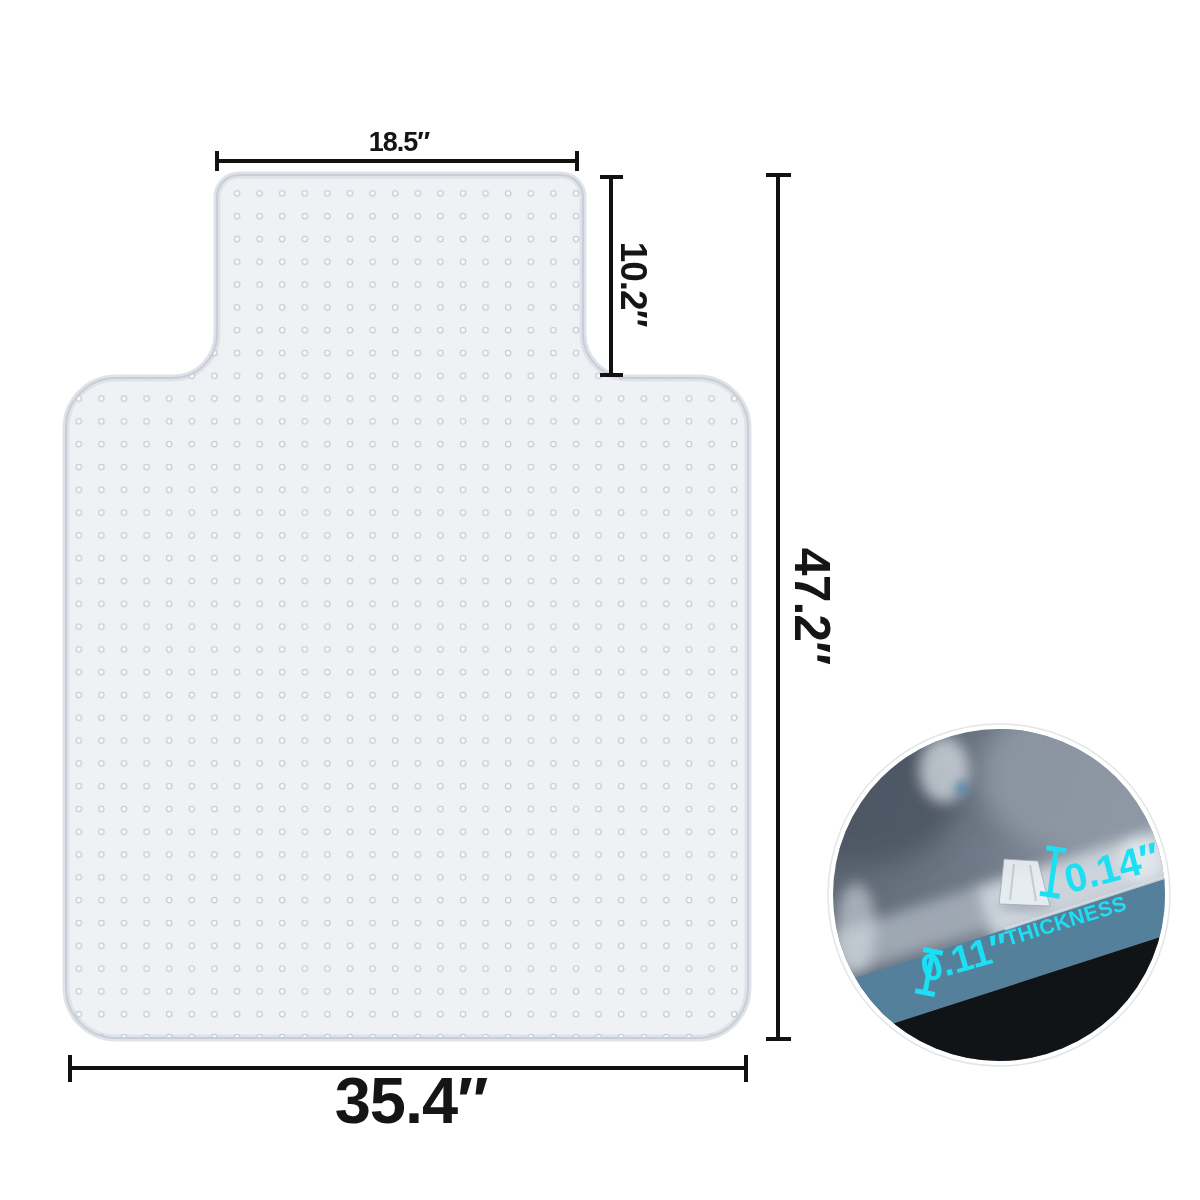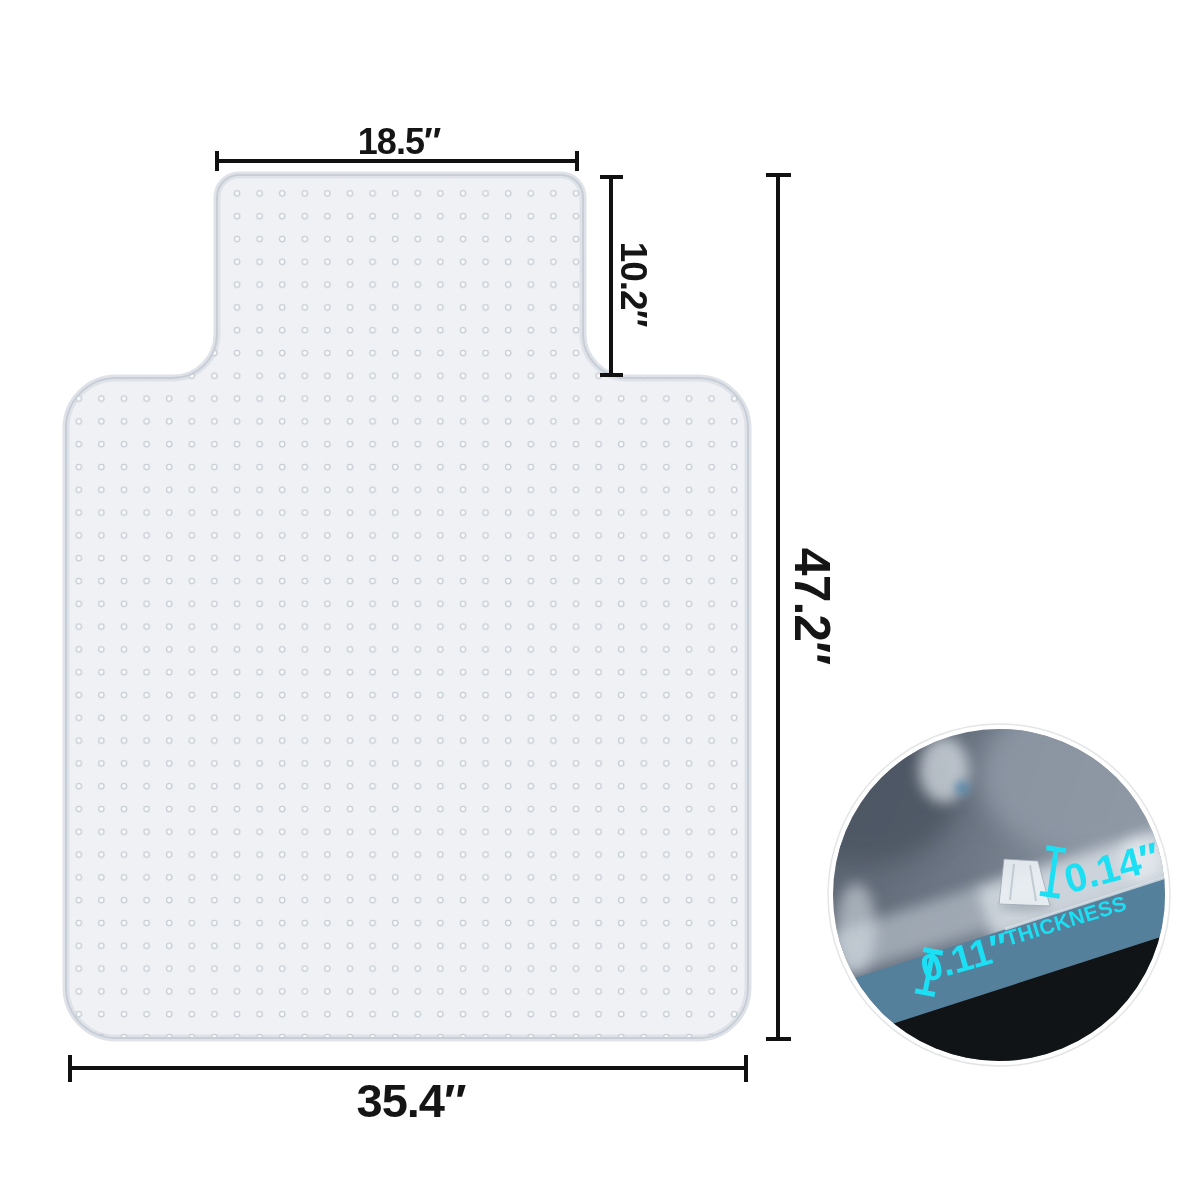--- a/index.html
+++ b/index.html
@@ -13,24 +13,24 @@
   .canvas svg{position:absolute;left:0;top:0;}
   .dim-label{
     position:absolute;
     color:#151515;
     font-weight:700;
     white-space:nowrap;
     letter-spacing:-1px;
     transform:translate(-50%,-50%);
   }
   .dim-label.rot90{transform:translate(-50%,-50%) rotate(90deg);}
-  #lbl-lip-width{left:399px;top:142px;font-size:36px;}
+  #lbl-lip-width{left:399px;top:142px;font-size:27px;}
   #lbl-lip-depth{left:633px;top:284px;font-size:37px;}
   #lbl-overall-length{left:812px;top:606px;font-size:50px;}
-  #lbl-overall-width{left:411px;top:1100px;font-size:47px;}
+  #lbl-overall-width{left:411px;top:1100px;font-size:65px;}
   .inset-label{
     position:absolute;
     color:#1CDFF4;
     font-weight:700;
     white-space:nowrap;
   }
   #lbl-stud-height{left:1112px;top:868px;font-size:40px;transform:translate(-50%,-50%) rotate(-15deg);}
   #lbl-thickness-value{left:965px;top:958px;font-size:38px;transform:translate(-50%,-50%) rotate(-16deg);}
   #lbl-thickness-word{left:1066px;top:921px;font-size:21px;letter-spacing:.5px;transform:translate(-50%,-50%) rotate(-17deg);}
 </style>

